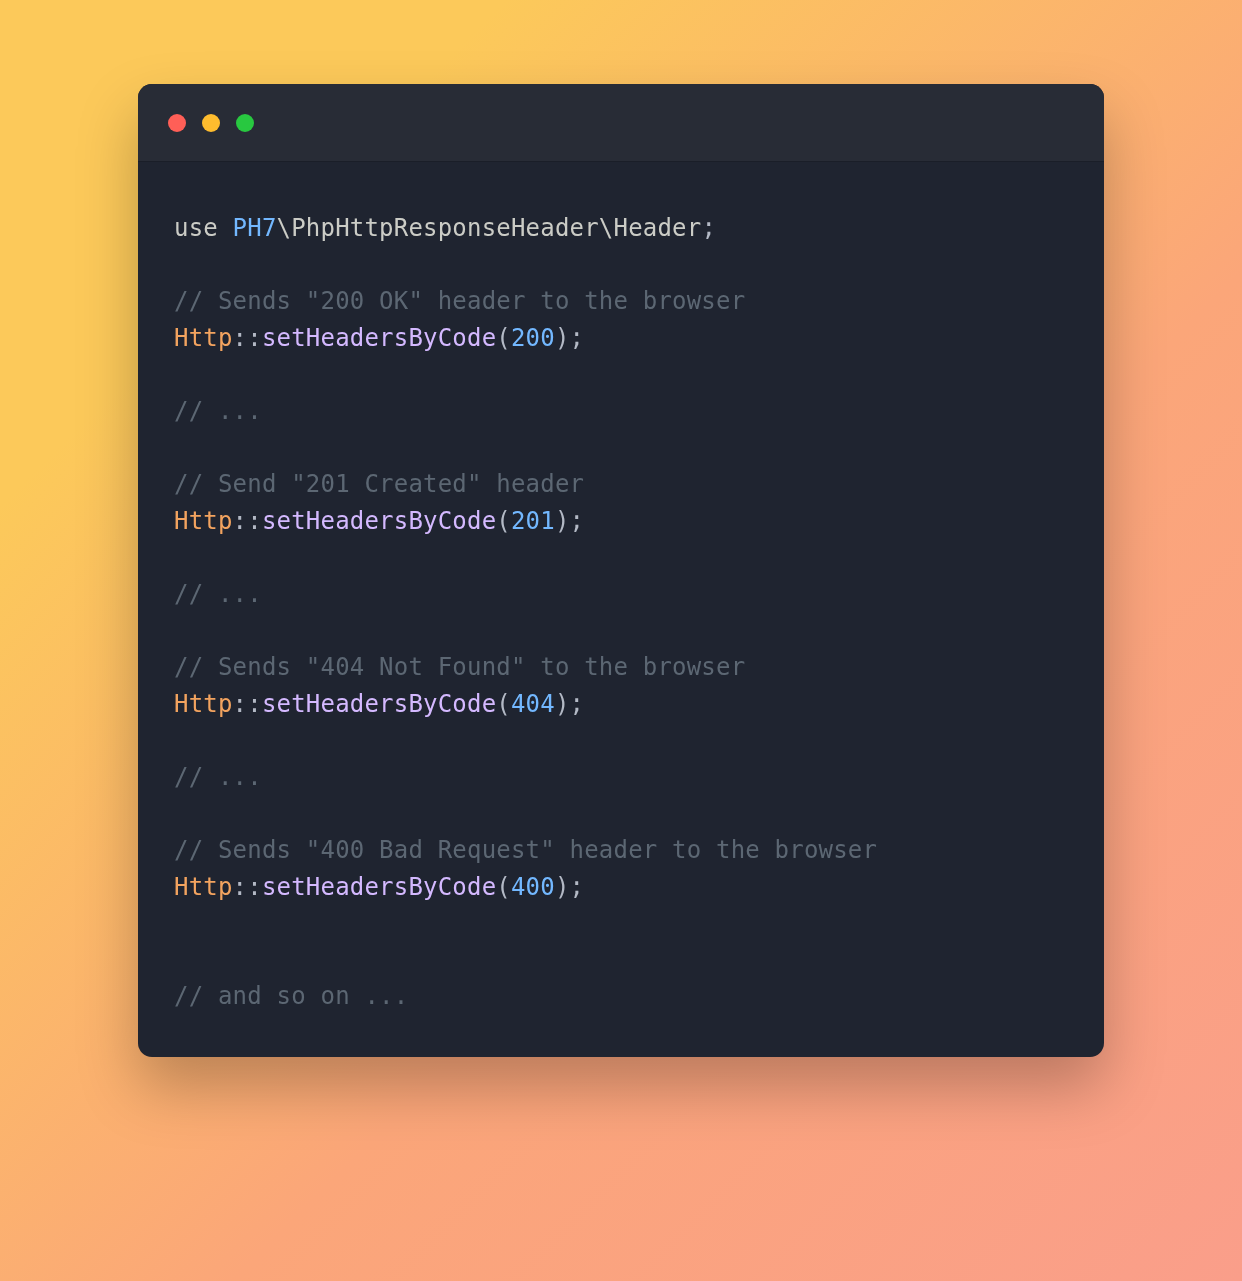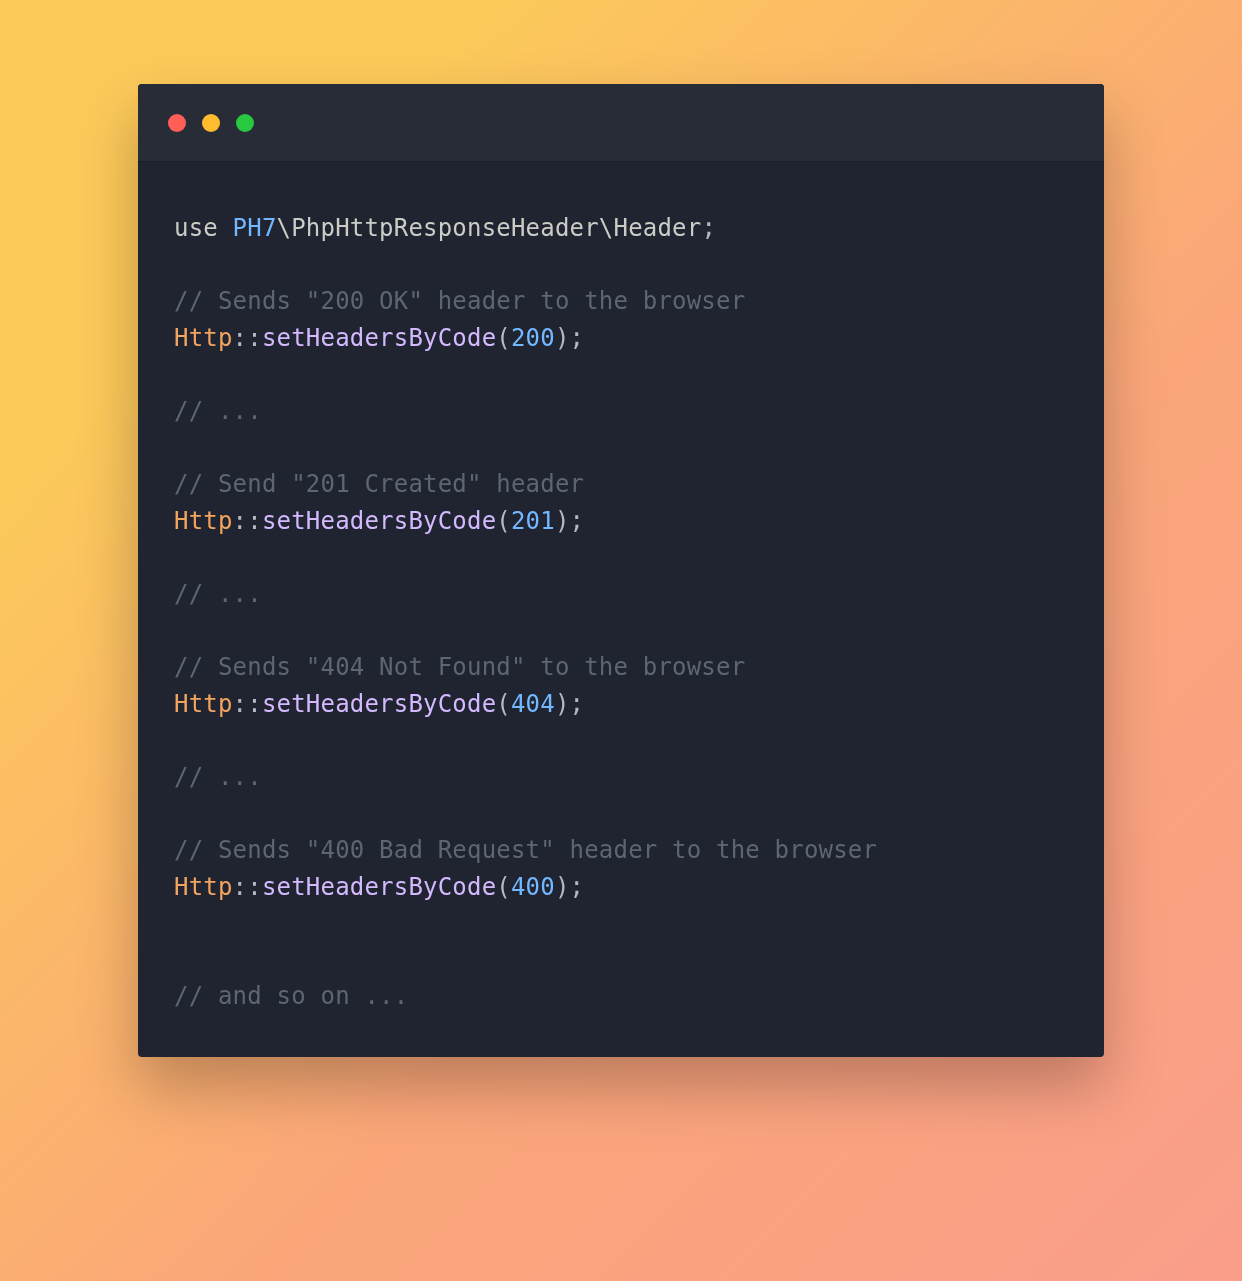--- a/index.html
+++ b/index.html
@@ -9,21 +9,21 @@
     background: linear-gradient(135deg, #fcc95a 0%, #fcc95a 20%, #fba679 60%, #fa9e8a 100%);
     display: flex;
     align-items: flex-start;
     justify-content: center;
     padding-top: 84px;
     font-family: ui-monospace, SFMono-Regular, "SF Mono", Menlo, Consolas, monospace;
   }
   .window {
     width: 966px;
     background: #1f2430;
-    border-radius: 4px;
+    border-radius: 14px;
     overflow: hidden;
     box-shadow: 0 30px 60px rgba(0,0,0,0.25);
   }
   .titlebar {
     height: 78px;
     background: #282c36;
     display: flex;
     align-items: center;
     padding-left: 30px;
     gap: 16px;

